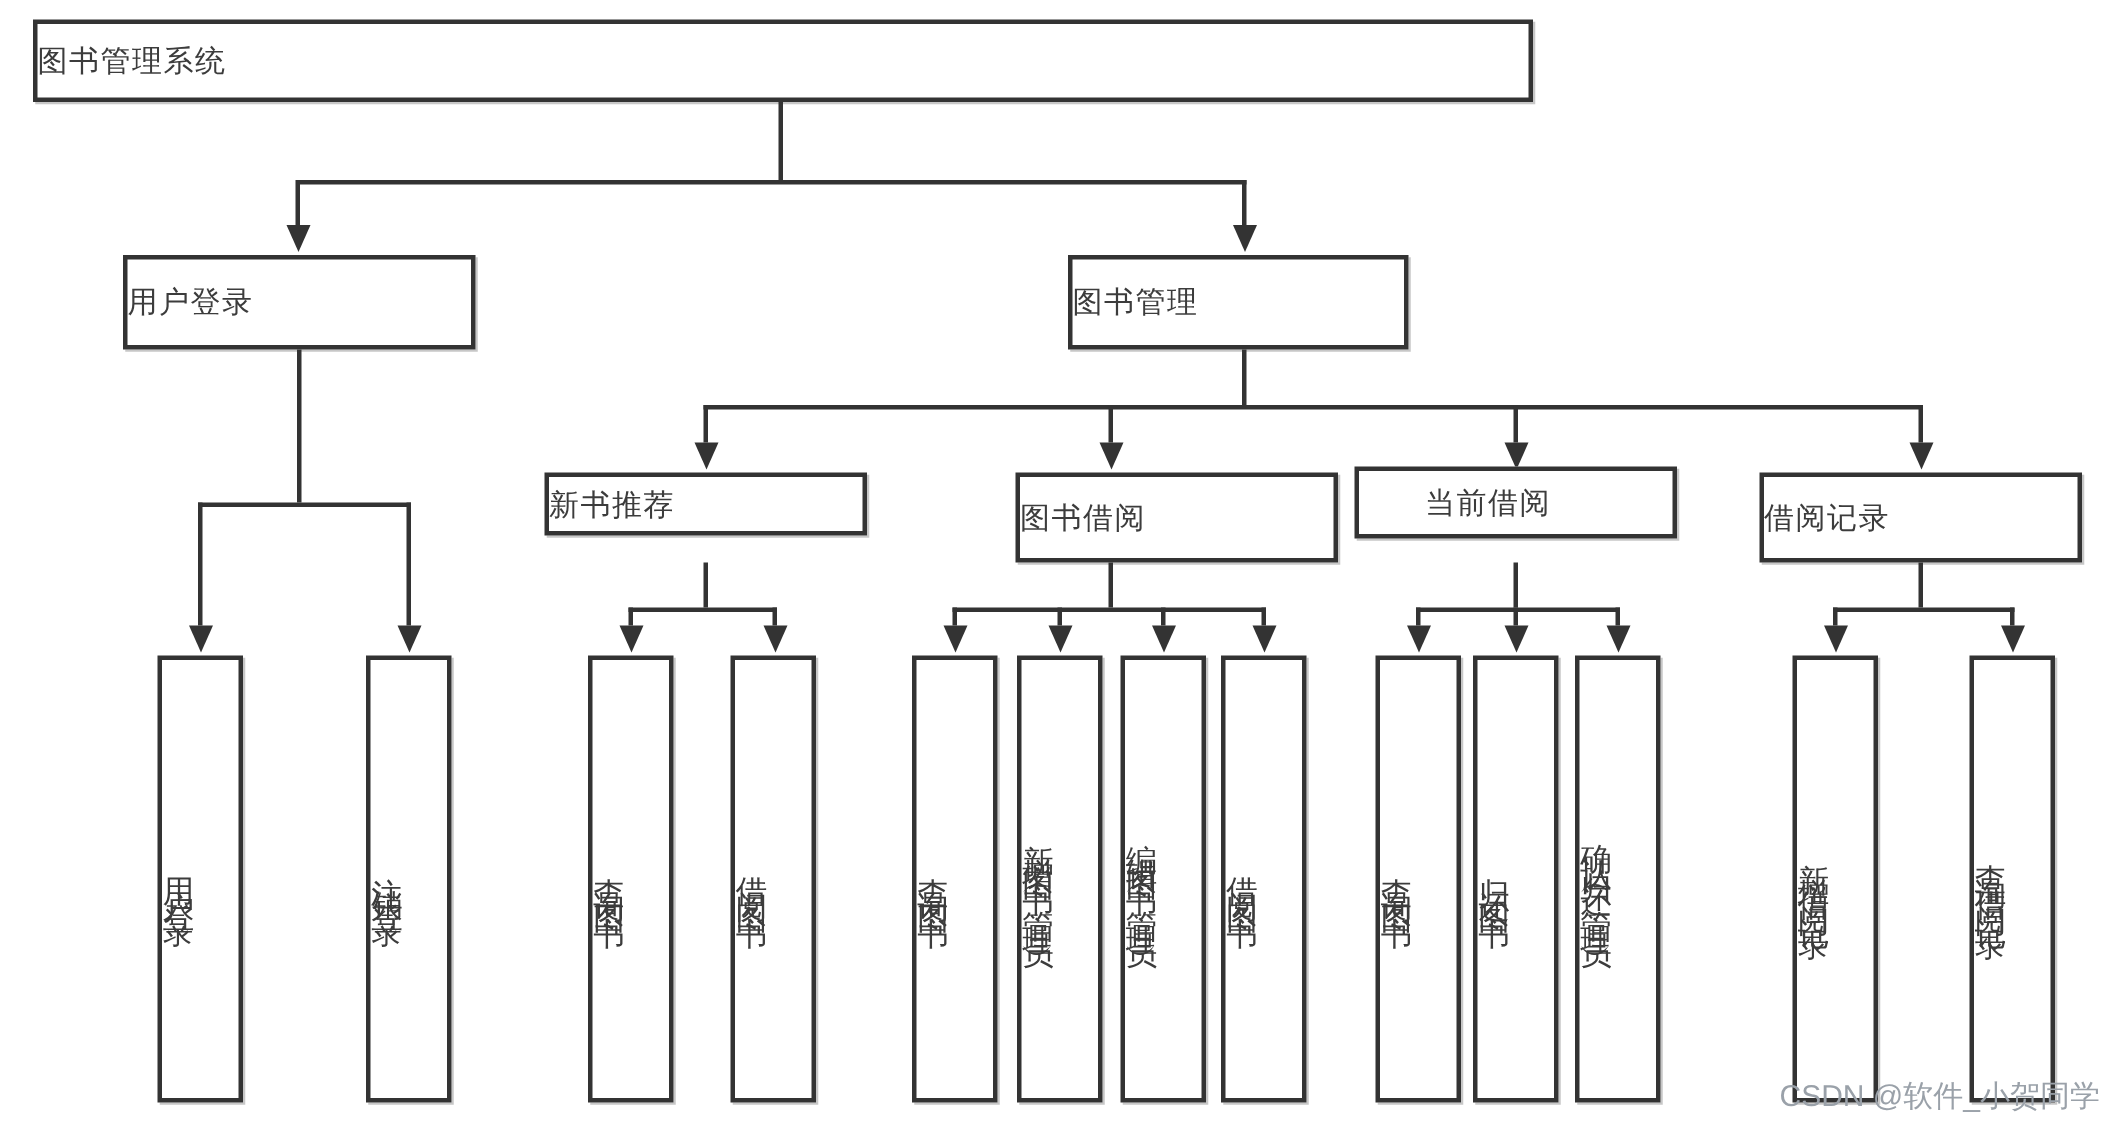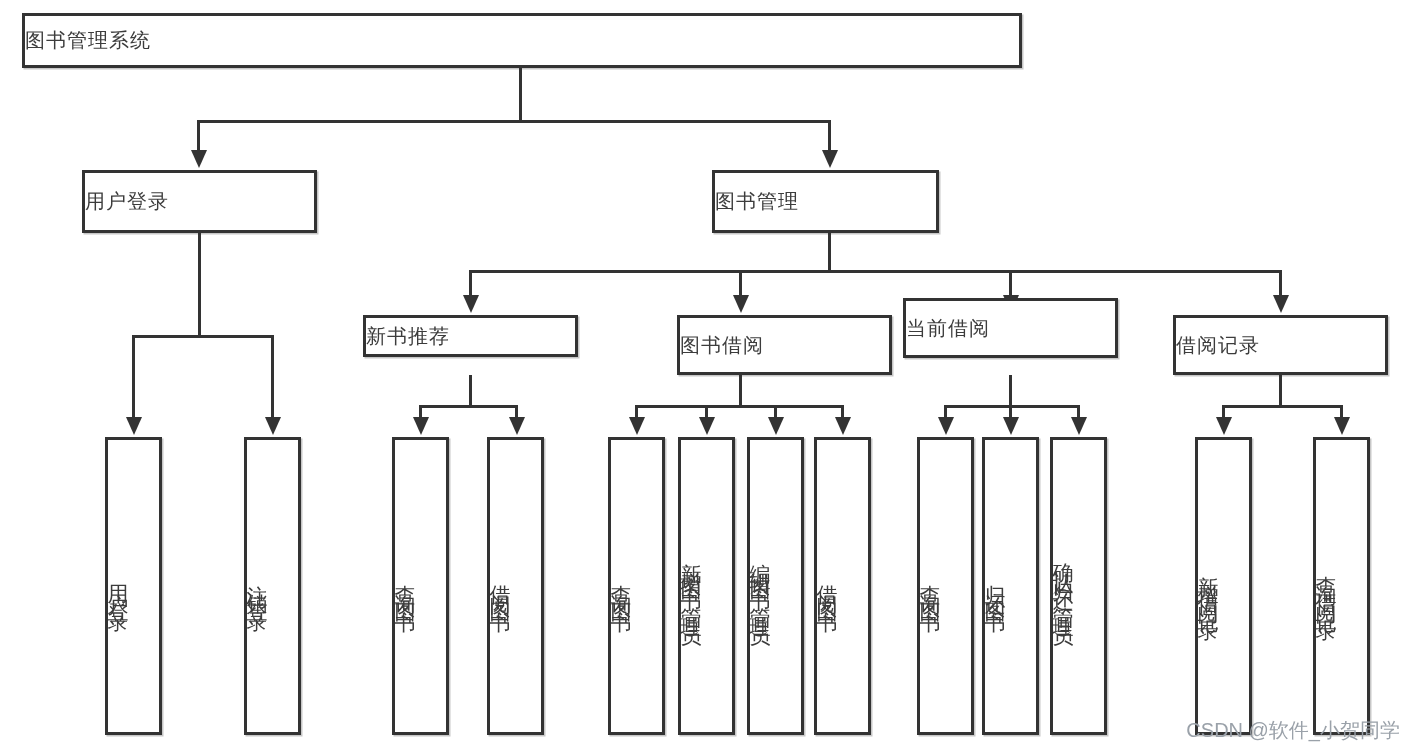--- a/index.html
+++ b/index.html
@@ -81,21 +81,21 @@
   <div class="arrow" style="left:739px;top:270px;height:25px;"></div>
   <div class="arrow" style="left:1009px;top:270px;height:25px;"></div>
   <div class="arrow" style="left:1279px;top:270px;height:25px;"></div>
 
   <div class="box hbox" style="left:363px;top:315px;width:215px;height:42px;">
     <span>新书推荐</span>
   </div>
   <div class="box hbox" style="left:633px;top:315px;width:215px;height:60px;margin-left:44px;">
     <span>图书借阅</span>
   </div>
-  <div class="box hbox" style="left:903px;top:298px;width:215px;height:60px;">
+  <div class="box hbox" style="left:903px;top:311px;width:215px;height:48px;padding-left:44px;">
     <span>当前借阅</span>
   </div>
   <div class="box hbox" style="left:1173px;top:315px;width:215px;height:60px;">
     <span>借阅记录</span>
   </div>
 
   <div class="vline" style="left:469px;top:375px;height:30px;"></div>
   <div class="hline" style="left:419px;top:405px;width:99px;"></div>
   <div class="arrow" style="left:419px;top:405px;height:12px;"></div>
   <div class="arrow" style="left:515px;top:405px;height:12px;"></div>

